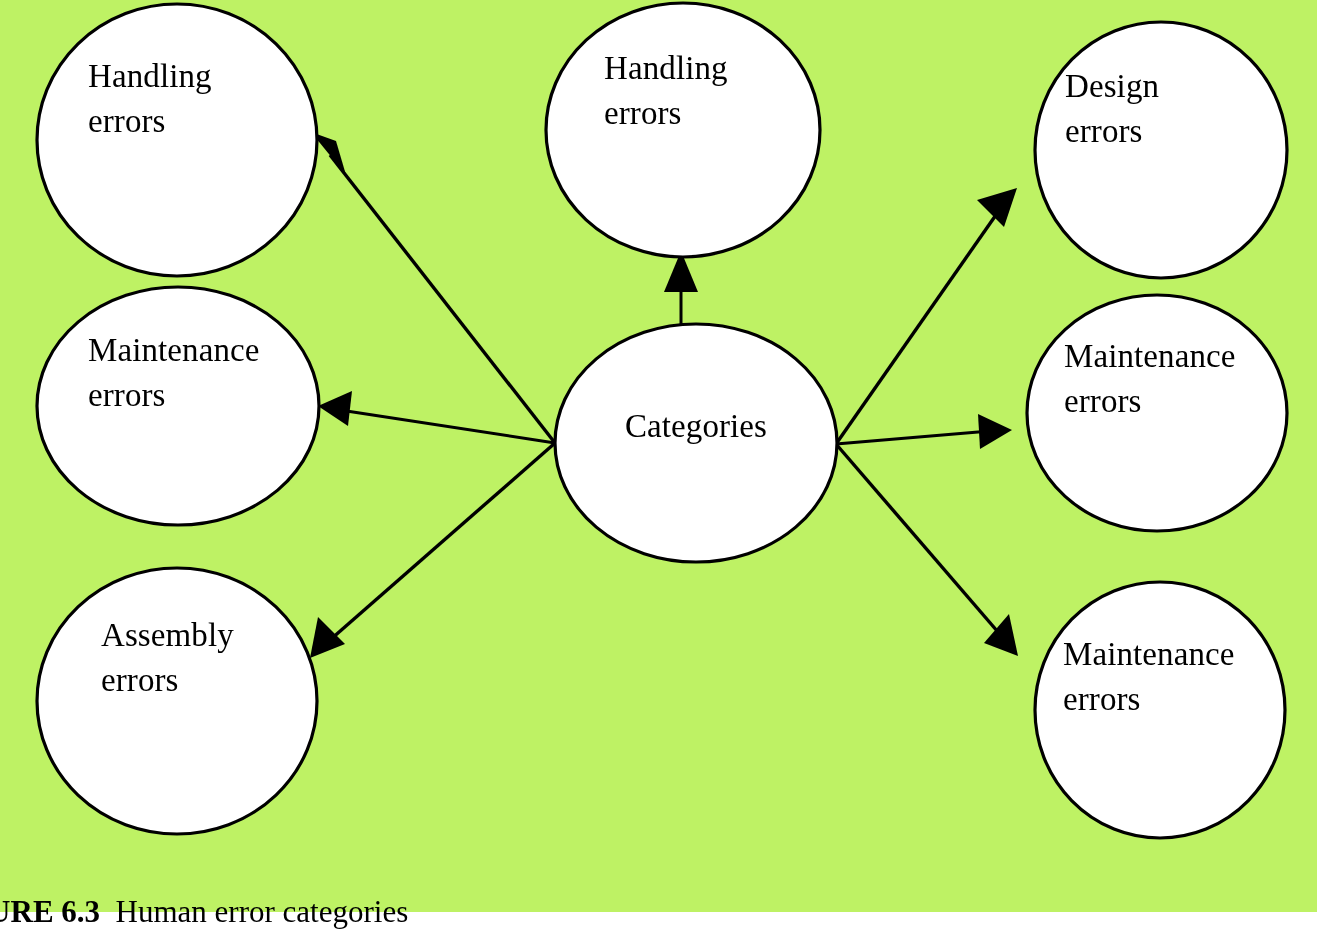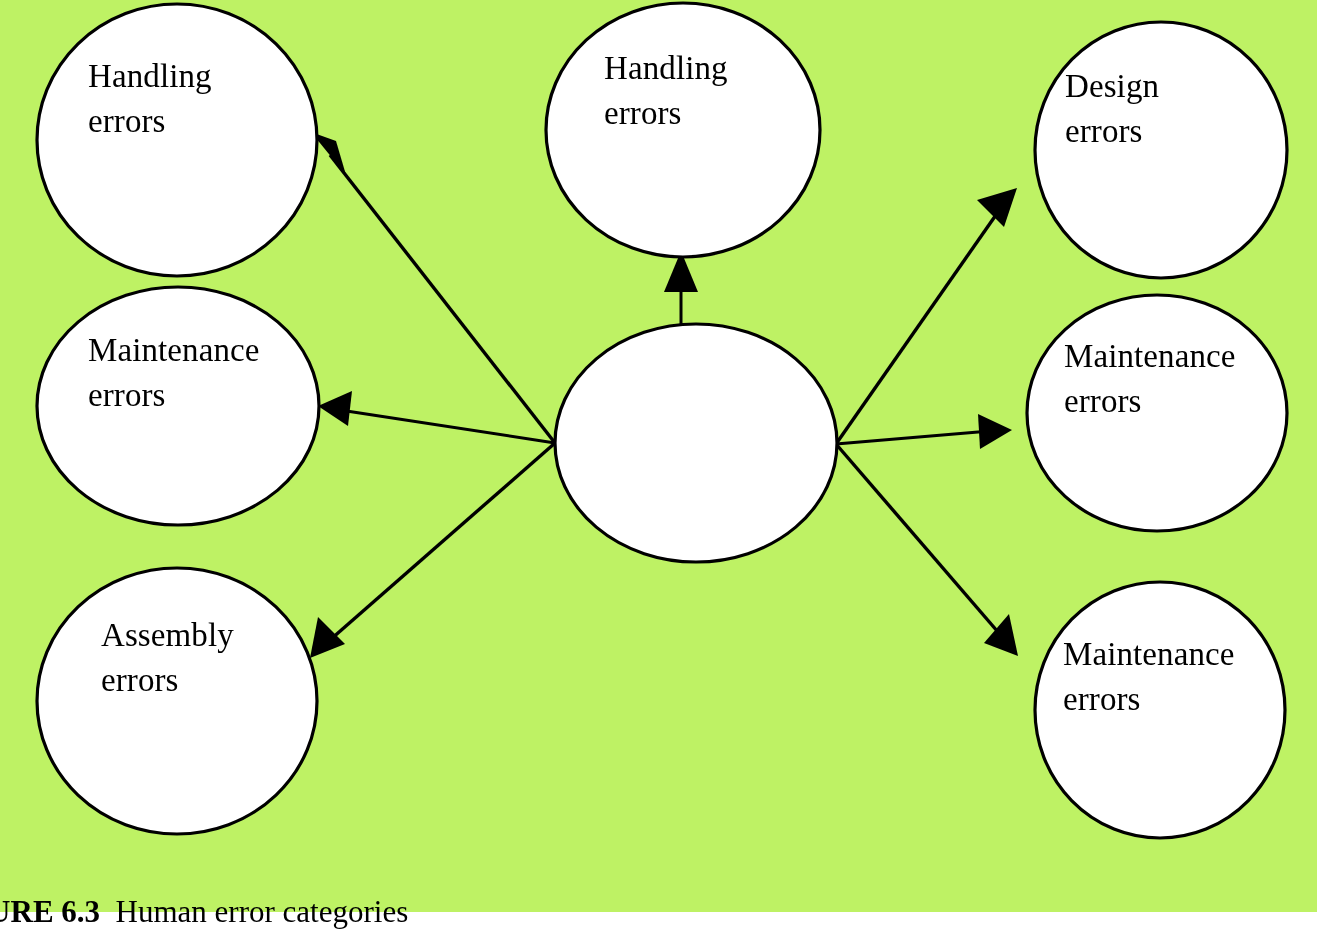--- a/index.html
+++ b/index.html
@@ -133,20 +133,21 @@
 
   <div class="node-label" style="left:88px;  top:328px; width:240px;">Maintenance
 errors</div>
 
   <div class="node-label" style="left:101px; top:613px; width:220px;">Assembly
 errors</div>
 
   <div class="node-label" style="left:604px; top:46px;  width:220px;">Handling
 errors</div>
 
+  <div class="node-label center-label" style="left:576px; top:404px; width:240px;">Categories</div>
 
   <div class="node-label" style="left:1065px; top:64px;  width:220px;">Design
 errors</div>
 
   <div class="node-label" style="left:1064px; top:334px; width:230px;">Maintenance
 errors</div>
 
   <div class="node-label" style="left:1063px; top:632px; width:230px;">Maintenance
 errors</div>
 

